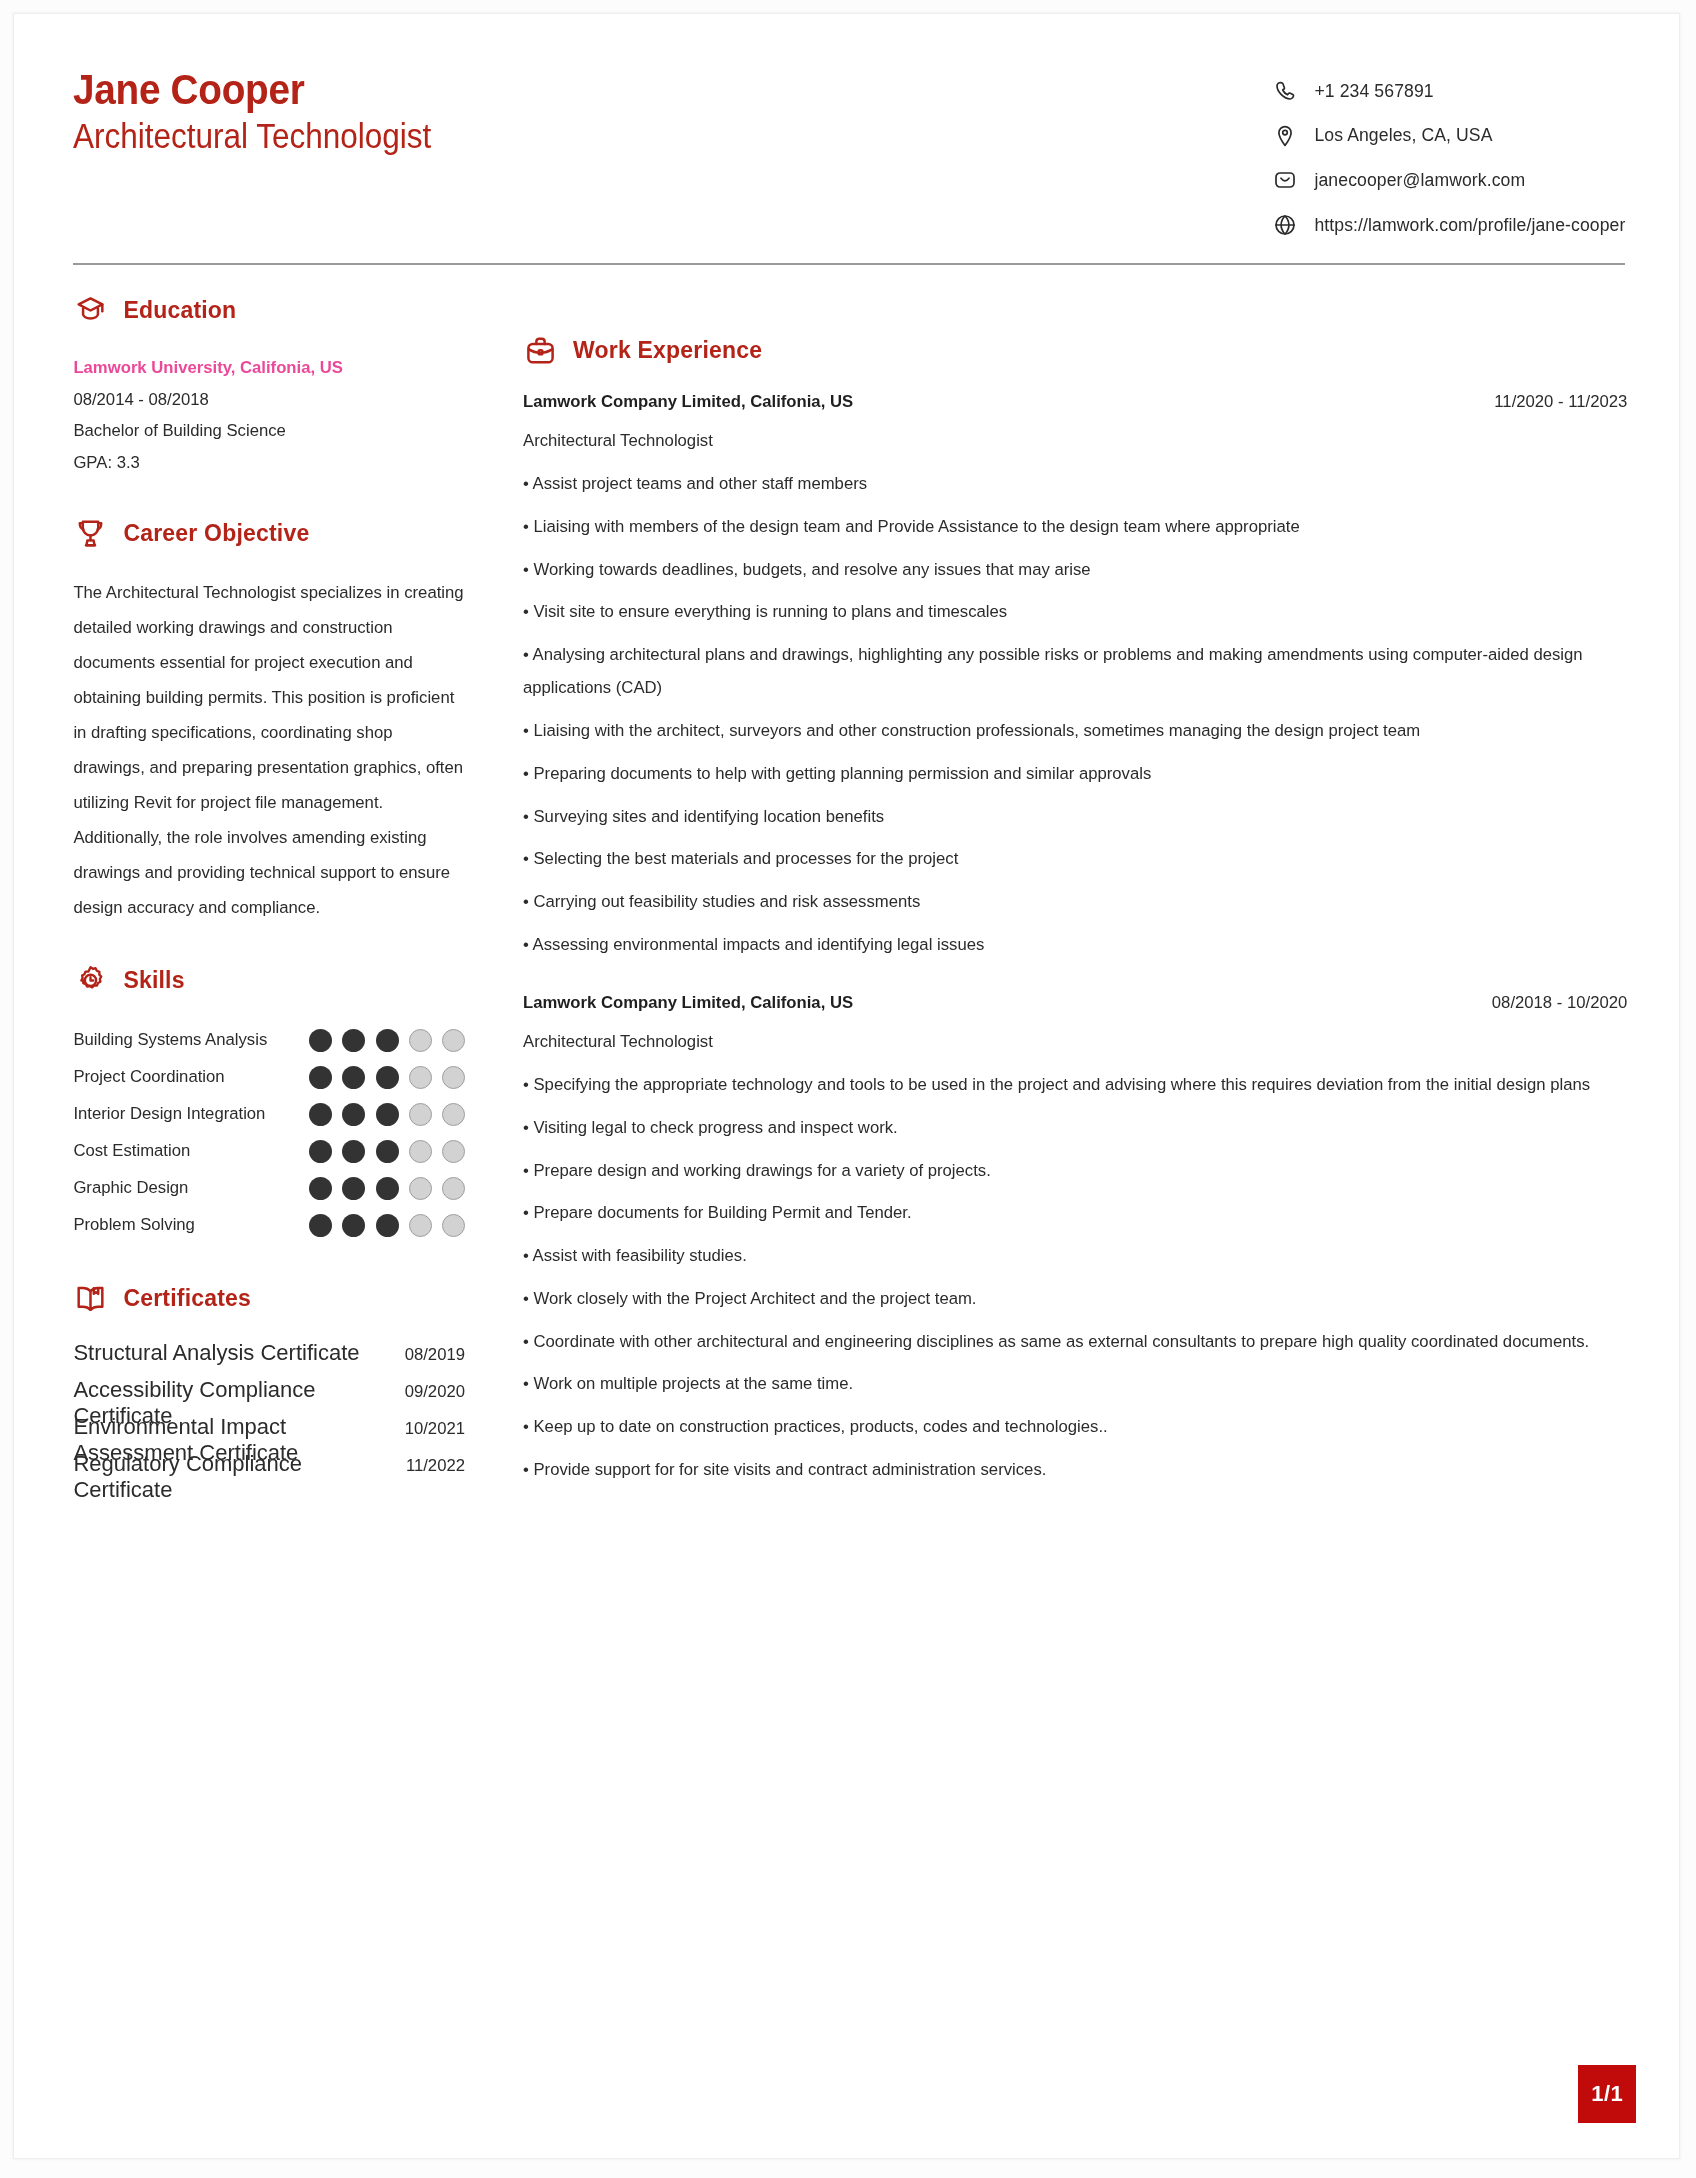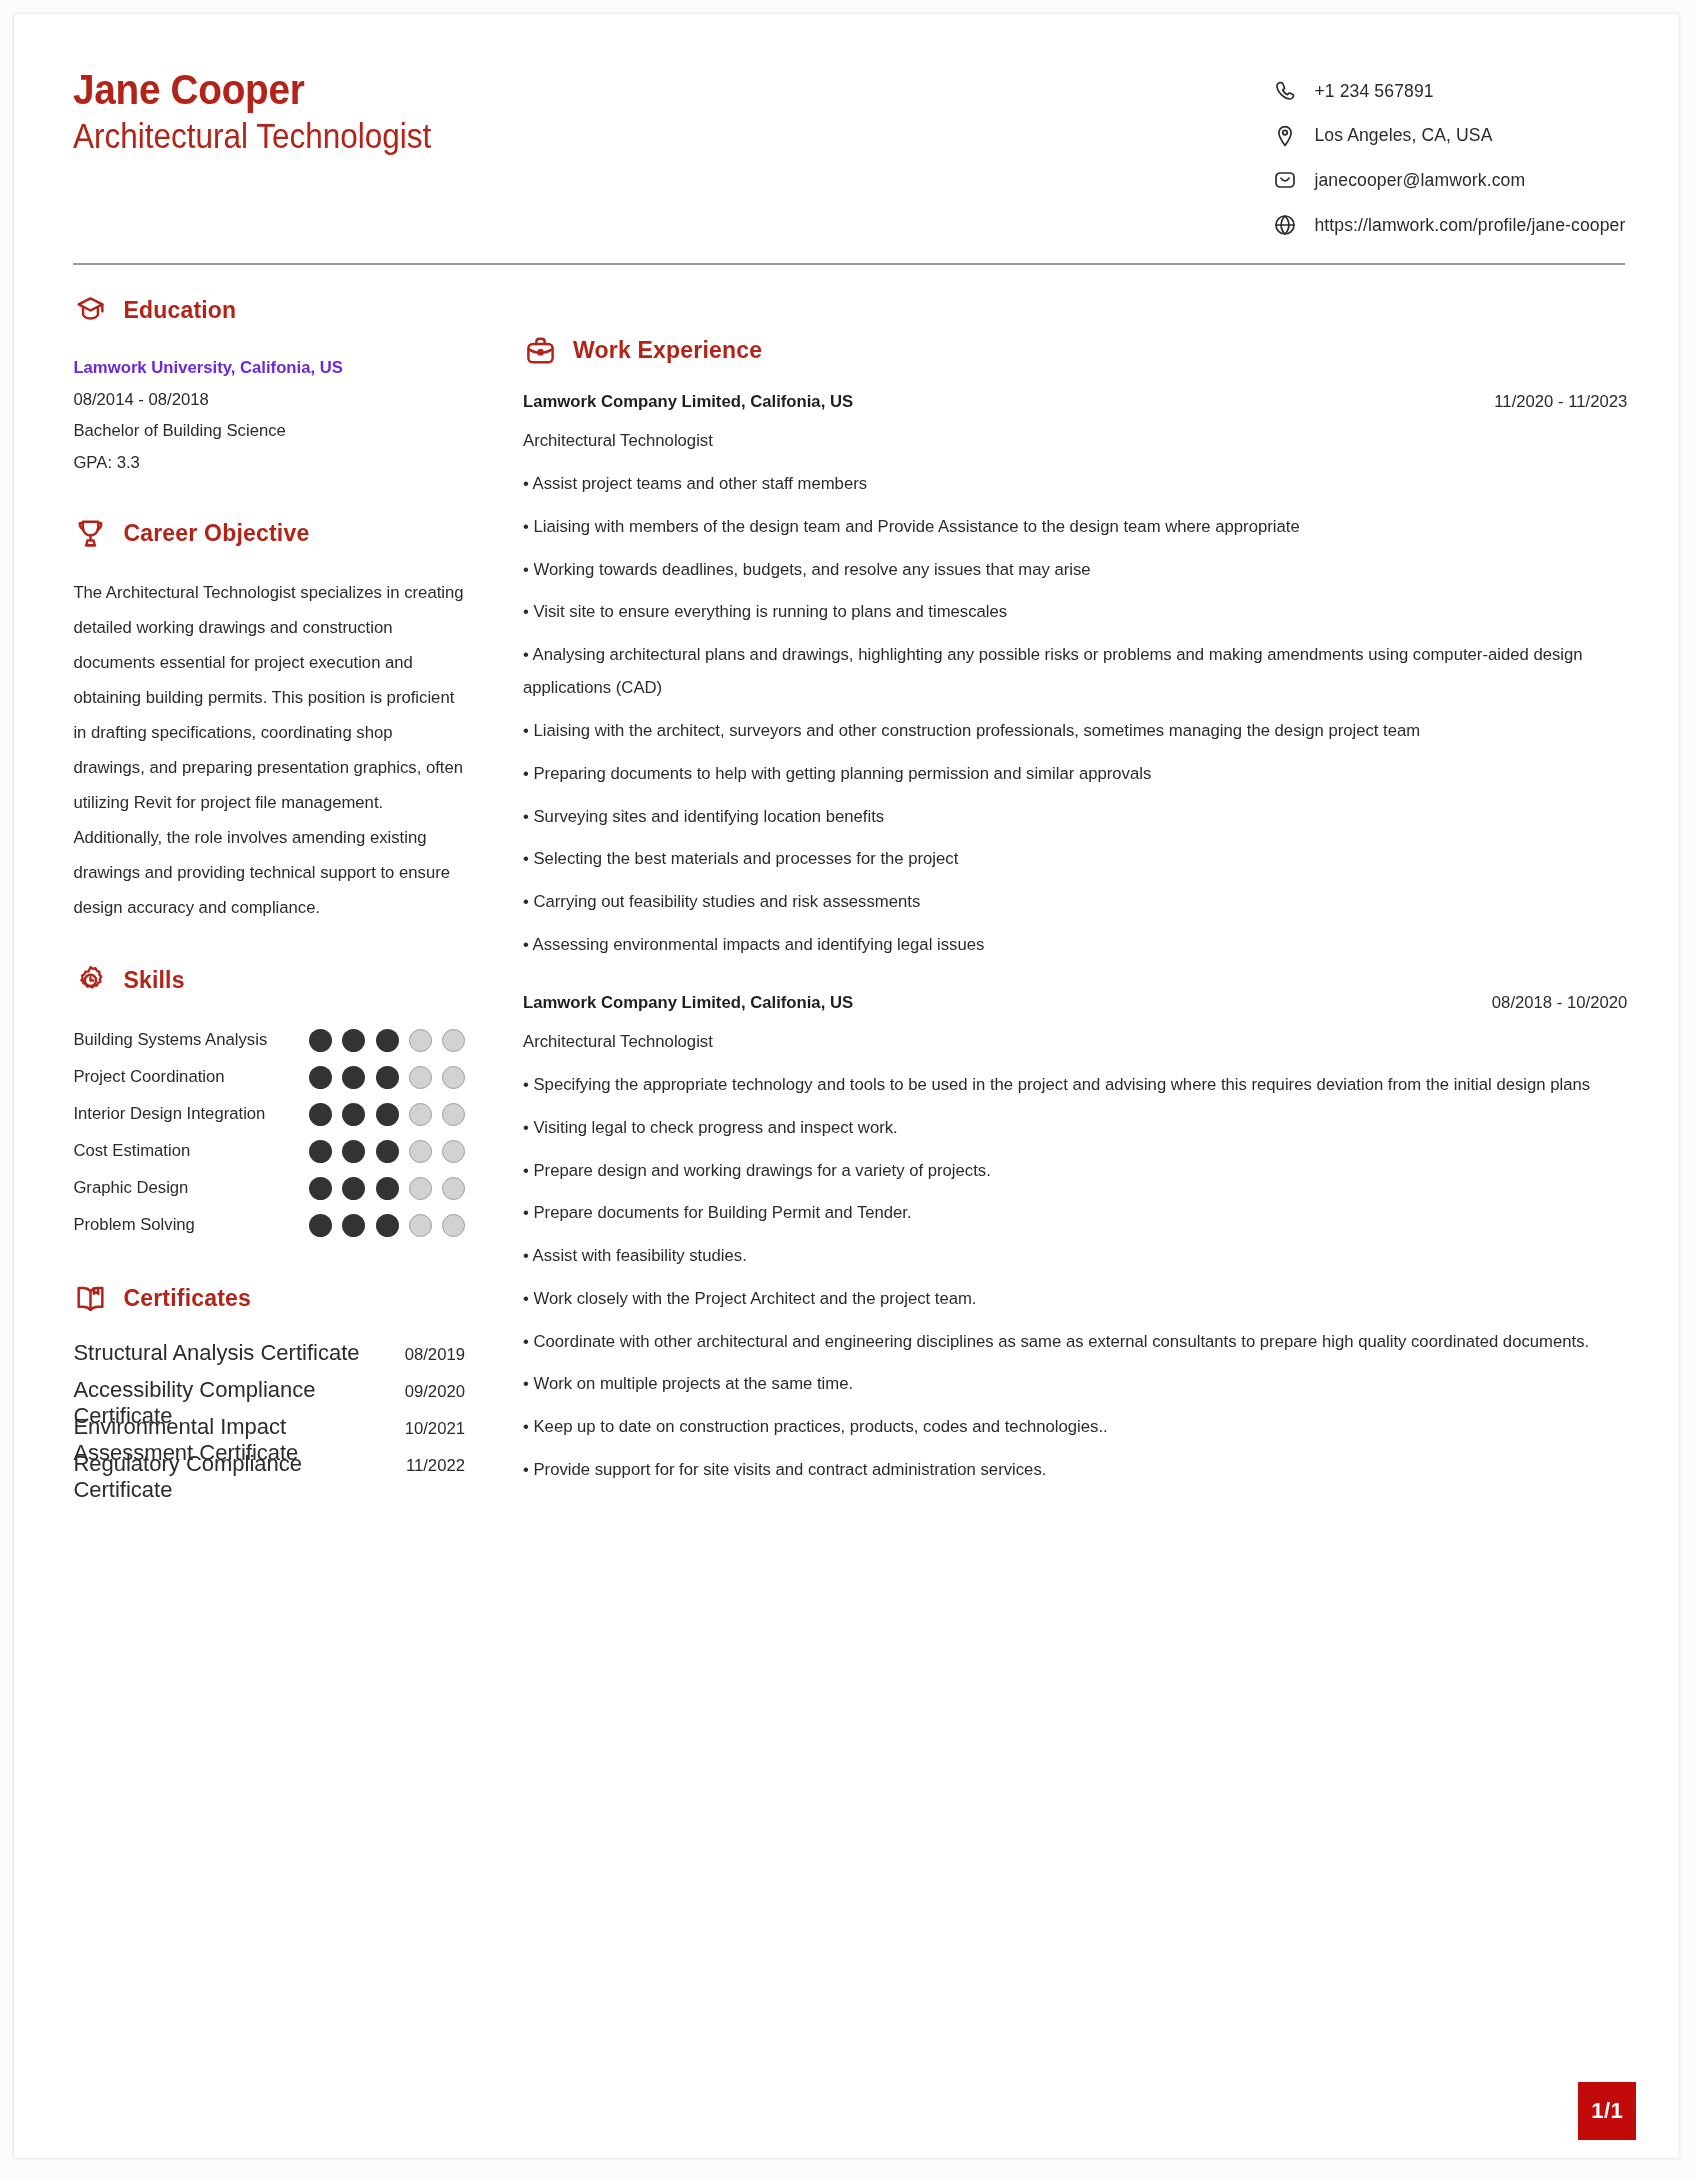--- a/index.html
+++ b/index.html
@@ -121,21 +121,21 @@
     color: #b32317;
     letter-spacing: 0.2px;
   }
 
   
   .edu-line {
     font-size: 16.7px;
     color: #2b2b2b;
     line-height: 1.9;
   }
-  .edu-line.bold { font-weight: bold; color: #6d28d9; }
+  .edu-line.bold { font-weight: bold; color: #ec4899; }
 
   
   .objective {
     font-size: 16.7px;
     color: #2b2b2b;
     line-height: 2.1;
     text-align: left;
   }
 
   
@@ -197,21 +197,21 @@
     font-size: 16.7px;
     color: #2b2b2b;
     line-height: 2.0;
     margin-bottom: 9.3px;
   }
 
   
   .page-badge {
     position: absolute;
     right: 43px;
-    bottom: 18px;
+    bottom: 35px;
     width: 58px; height: 58px;
     background: #c10a0a;
     color: #ffffff;
     font-size: 22px;
     font-weight: bold;
     display: flex;
     align-items: center;
     justify-content: center;
     letter-spacing: 0.5px;
   }

